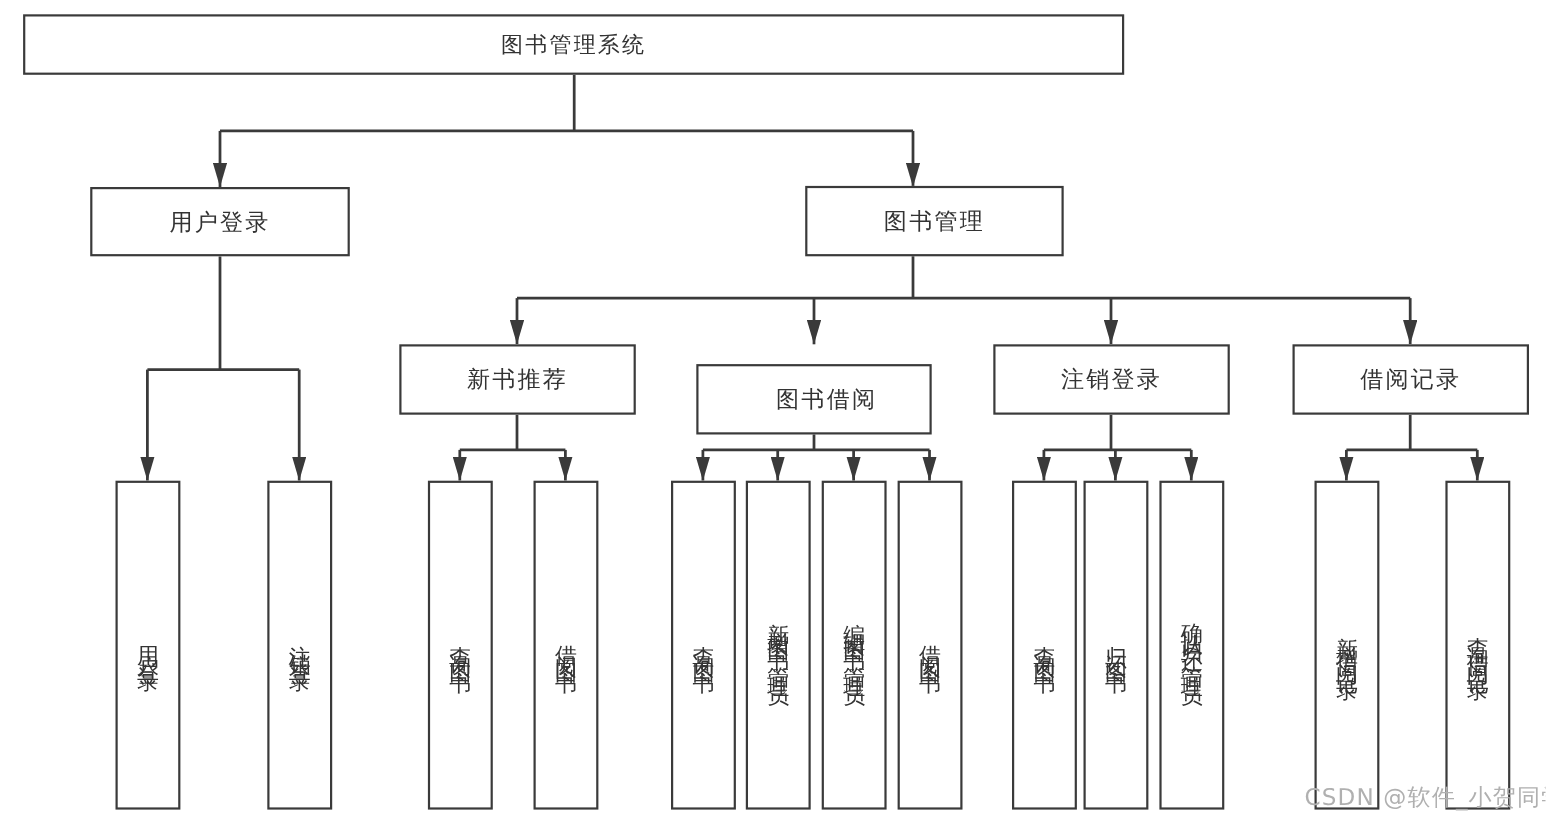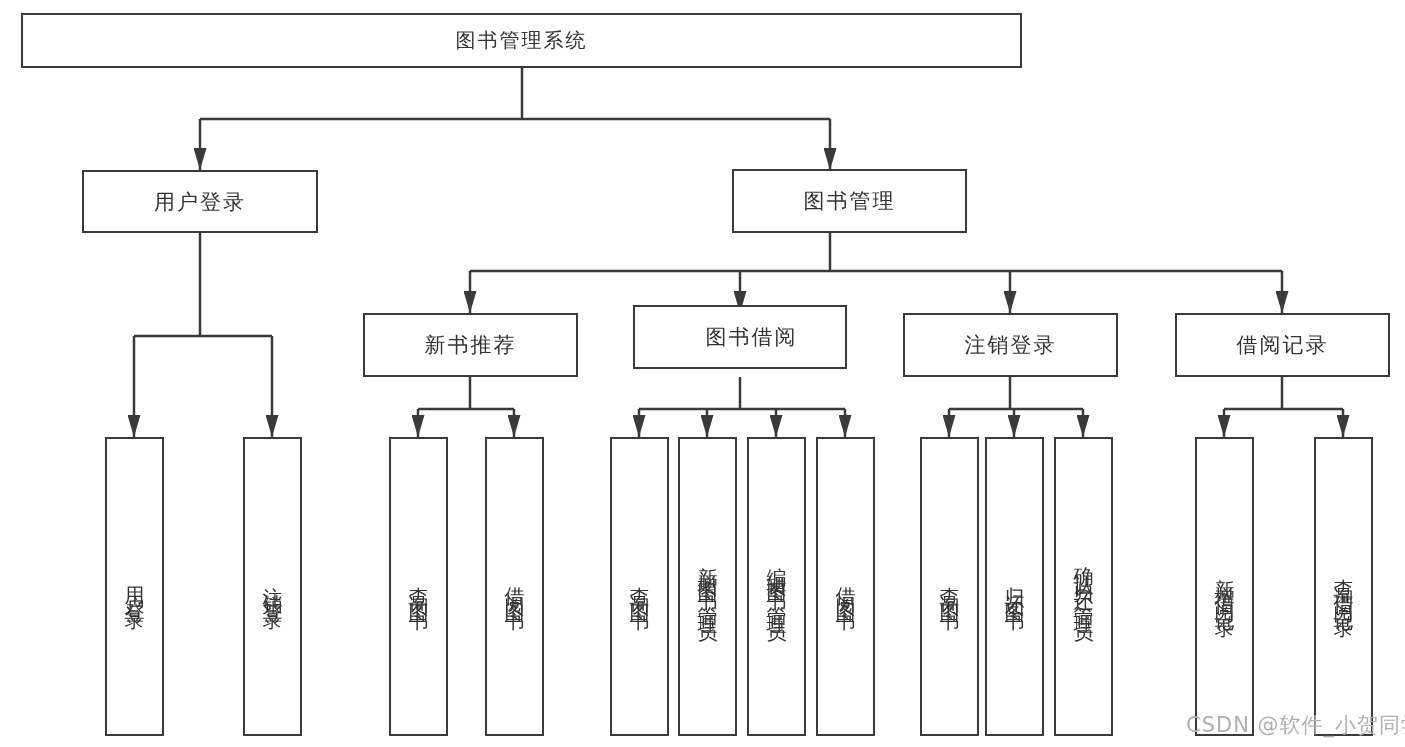--- a/index.html
+++ b/index.html
@@ -99,21 +99,21 @@
   <div class="hbox" style="left:82px;top:170px;width:236px;height:63px;">
     <span>用户登录</span>
   </div>
   <div class="hbox" style="left:713px;top:169px;width:235px;height:64px;margin-left:19px;">
     <span>图书管理</span>
   </div>
 
   <div class="hbox" style="left:363px;top:313px;width:215px;height:64px;">
     <span>新书推荐</span>
   </div>
-  <div class="hbox" style="left:633px;top:305px;width:214px;height:64px;padding-left:23px;">
+  <div class="hbox" style="left:633px;top:331px;width:214px;height:64px;padding-left:23px;">
     <span>图书借阅</span>
   </div>
   <div class="hbox" style="left:903px;top:313px;width:215px;height:64px;">
     <span>注销登录</span>
   </div>
   <div class="hbox" style="left:1175px;top:313px;width:215px;height:64px;">
     <span>借阅记录</span>
   </div>
 
   <div class="vbox" style="left:105px;">

